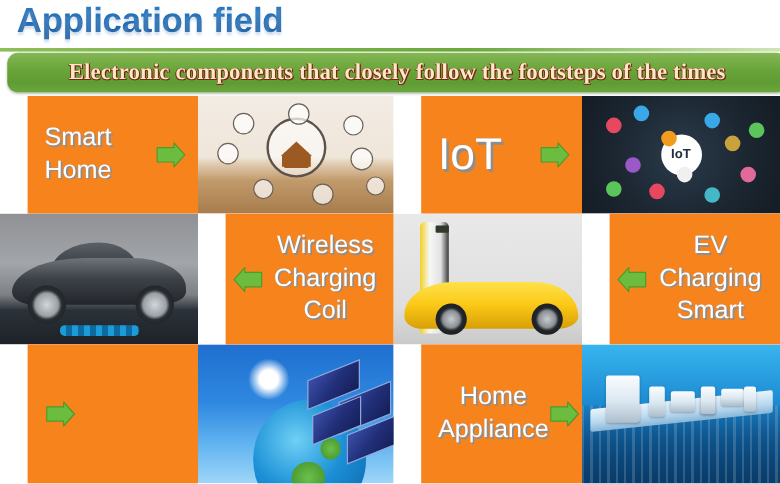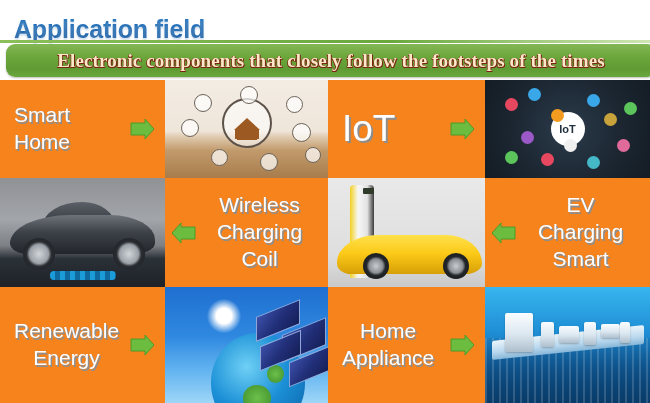--- a/index.html
+++ b/index.html
@@ -12,22 +12,22 @@
     height: 403px;
     overflow: hidden;
     font-family: "Liberation Sans", sans-serif;
     position: relative;
   }
 
   
   #slide-title {
     position: absolute;
     left: 14px;
-    top: 15px;
-    font-size: 25px;
+    top: 2px;
+    font-size: 29px;
     font-weight: bold;
     letter-spacing: -0.2px;
     background: linear-gradient(180deg, #2f7fc4 0%, #1f6bb5 45%, #17589c 100%);
     -webkit-background-clip: text;
     background-clip: text;
     color: transparent;
     text-shadow: 0 2px 2px rgba(120,160,200,0.35);
     white-space: nowrap;
   }
   #title-underline {
@@ -77,20 +77,21 @@
     gap: 0;
     background: #ffffff;
   }
   .cell { position: relative; overflow: hidden; }
   .cell-text {
     background: #f7831c;
     display: flex;
     align-items: center;
     justify-content: center;
     padding: 0 4px;
+    margin-left: 23px;
   }
   .cell-text.arrow-right { justify-content: space-between; padding: 0 10px 0 14px; }
   .cell-text.arrow-left  { justify-content: flex-start; padding: 0 6px 0 6px; }
 
   .label {
     color: #ffffff;
     font-size: 21px;
     line-height: 1.28;
     font-weight: normal;
     text-align: center;
@@ -337,22 +338,20 @@
       <span class="arrow">
         <svg width="26" height="22" viewBox="0 0 26 22">
           <polygon points="24,5 10,5 10,1 1,11 10,21 10,17 24,17" fill="#6cbd3f" stroke="#4f9a2a" stroke-width="1" stroke-linejoin="round"></polygon>
         </svg>
       </span>
       <div class="label" style="flex: 1 1 0%;">EV
 Charging
 Smart</div>
     </div>
     <div class="cell cell-text arrow-right">
-      <div class="label">Renewable
-Energy</div>
       <span class="arrow">
         <svg width="26" height="22" viewBox="0 0 26 22">
           <polygon points="2,5 16,5 16,1 25,11 16,21 16,17 2,17" fill="#6cbd3f" stroke="#4f9a2a" stroke-width="1" stroke-linejoin="round"></polygon>
         </svg>
       </span>
     </div>
     <div class="cell">
       <div class="pic pic-solar">
         <div class="sun"></div>
         <div class="globe">

